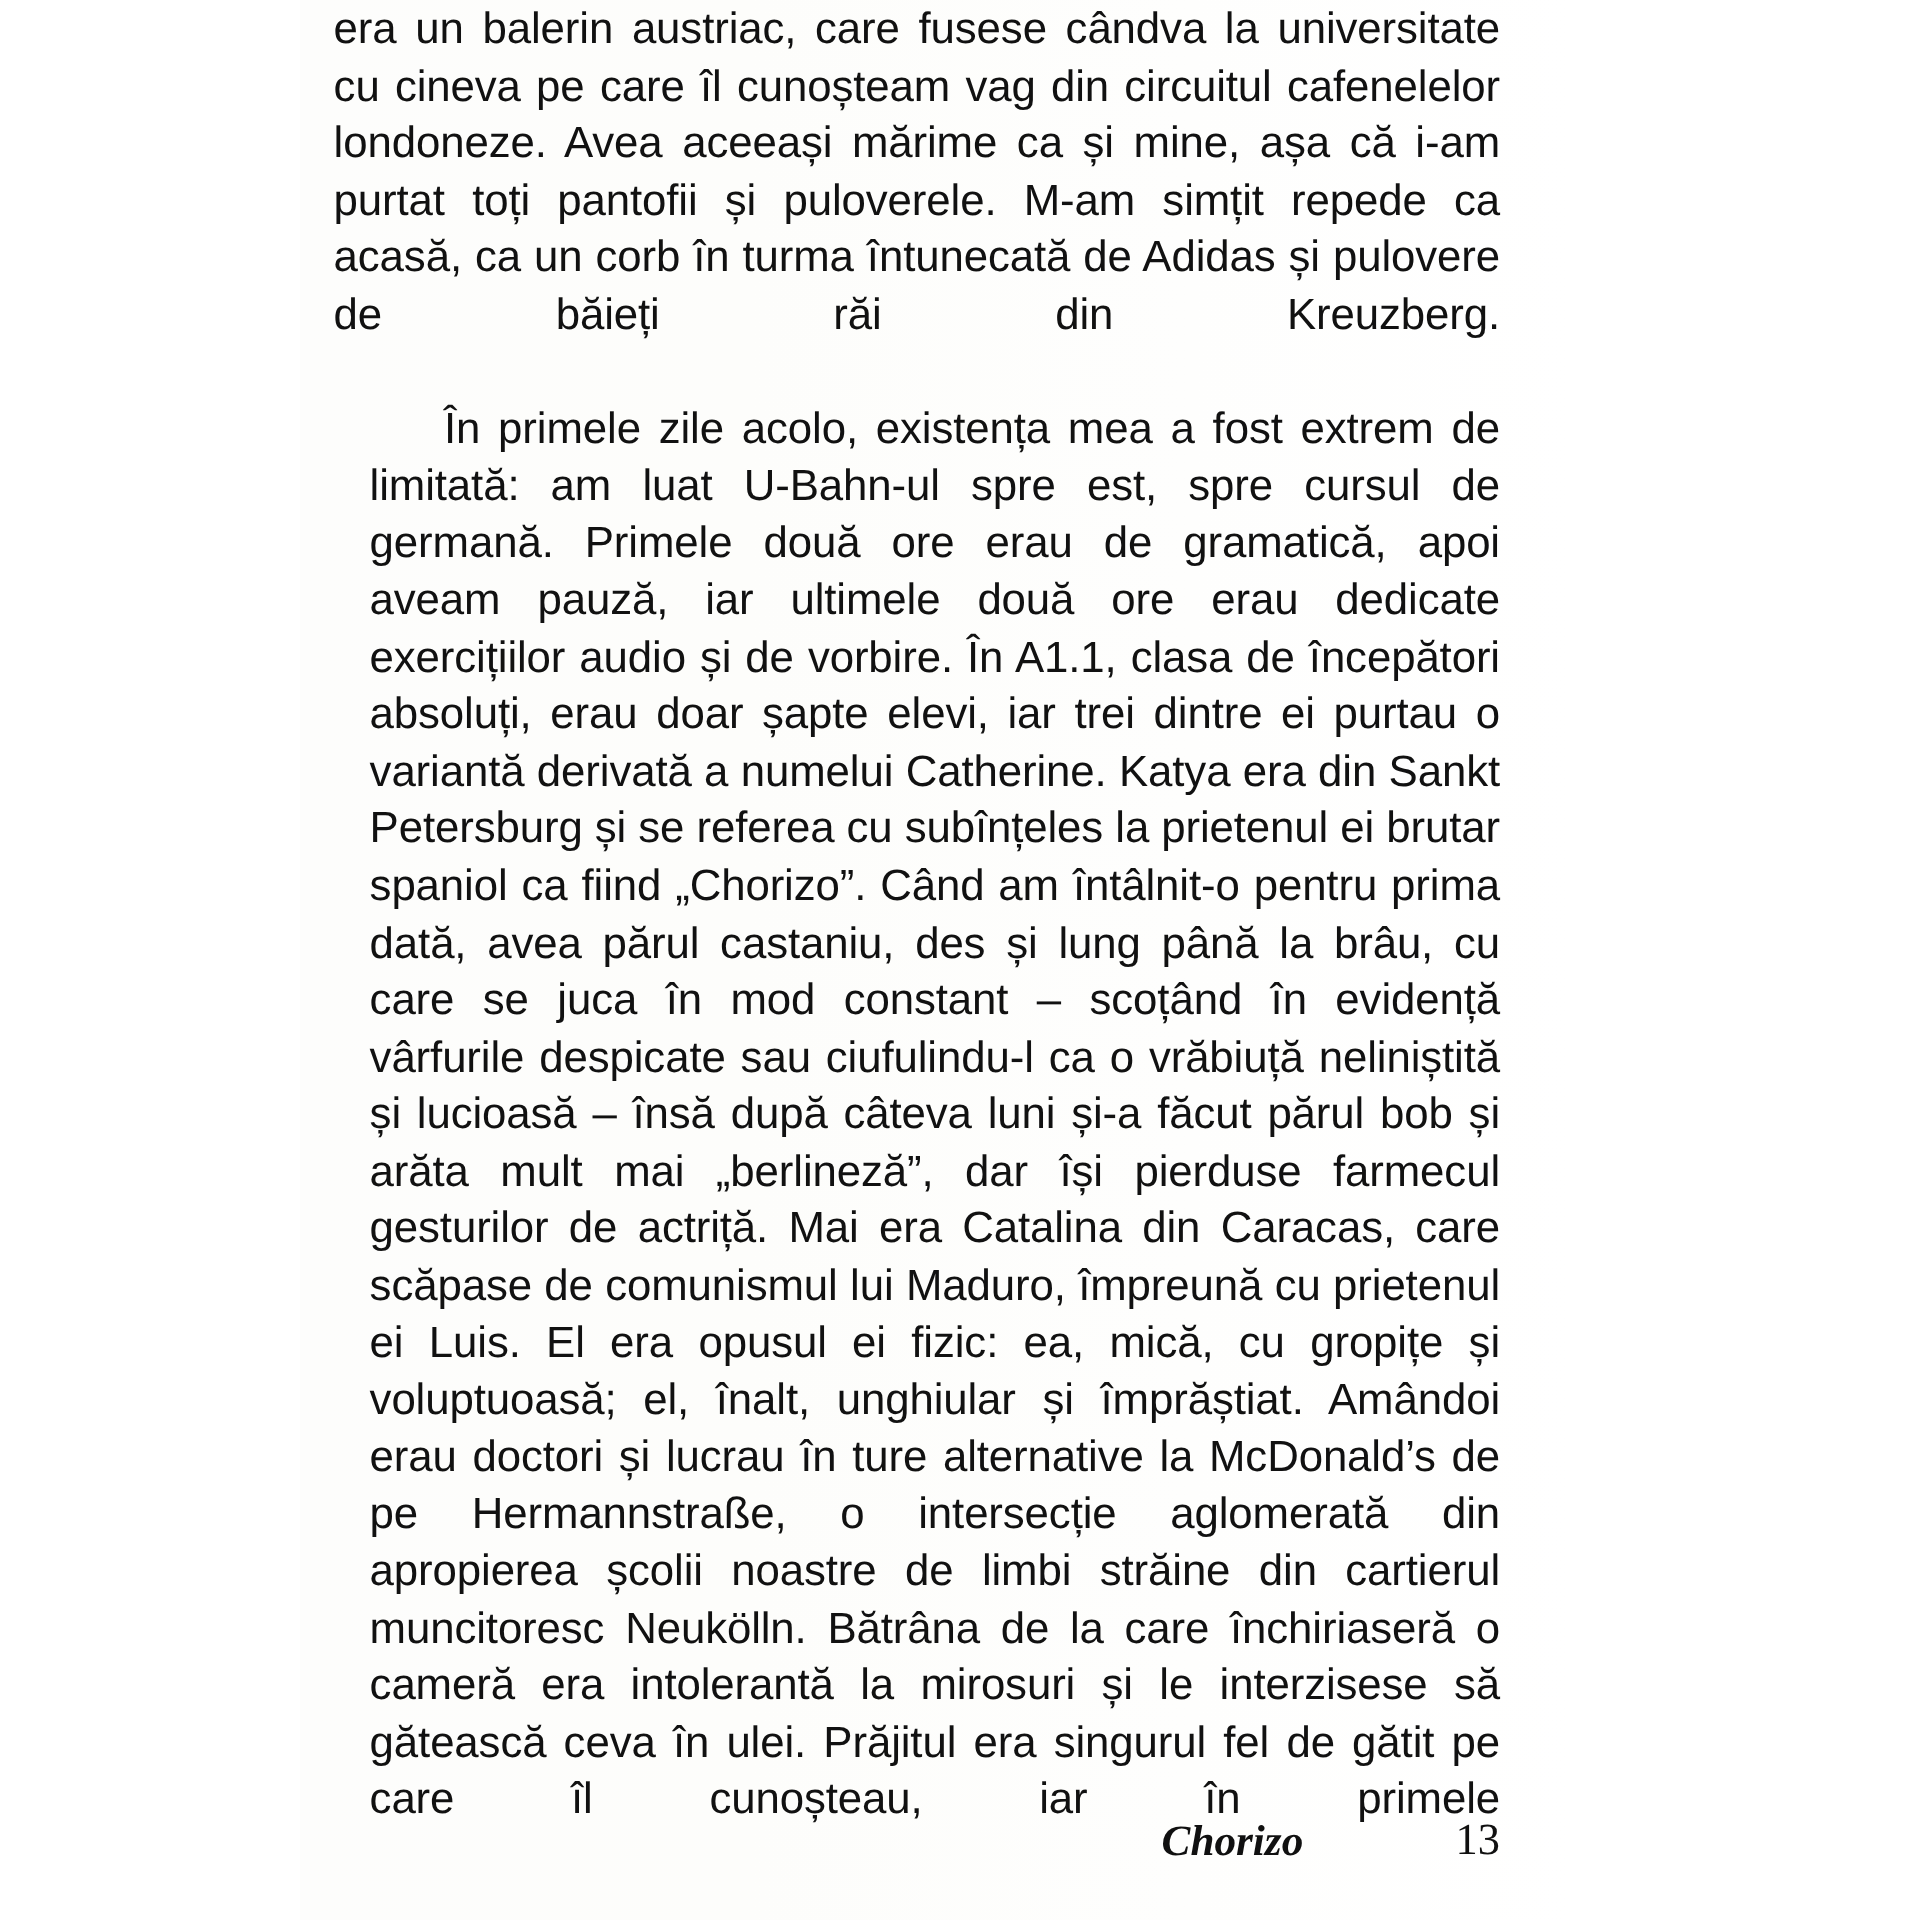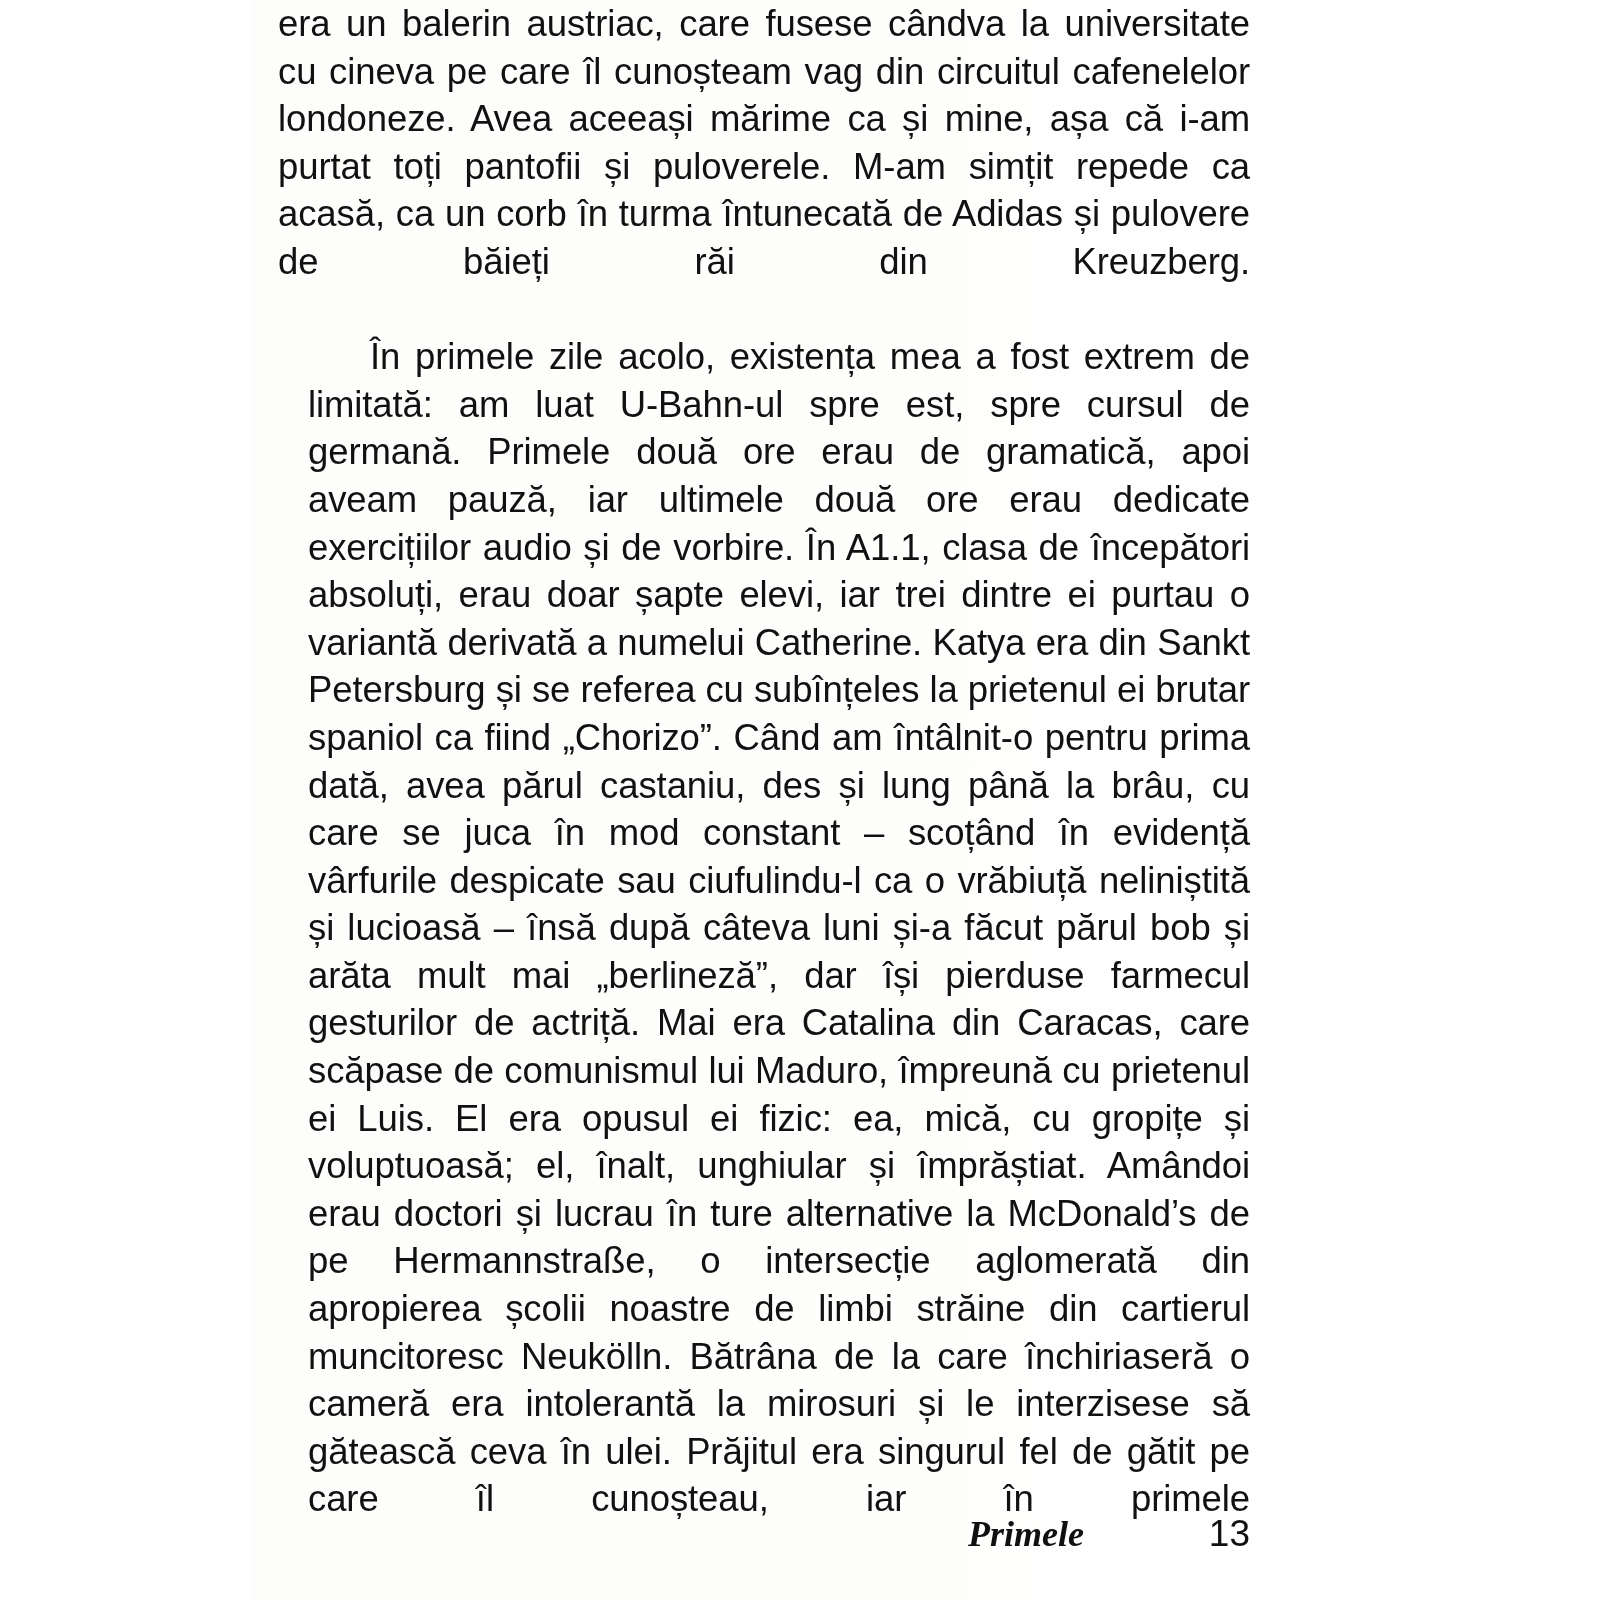--- a/index.html
+++ b/index.html
@@ -91,21 +91,21 @@
     font-size: 36px;
     line-height: 44px;
     color: #101010;
     white-space: nowrap;
   }
 
   .page-number {
     position: absolute;
     right: 0px;
     top: 0;
-    font-family: Liberation Sans, sans-serif;
+    font-family: Liberation Serif, serif;
     font-style: normal;
     font-weight: 400;
     font-size: 37px;
     line-height: 44px;
     color: #101010;
     white-space: nowrap;
   }
 </style>
 </head>
 <body>
@@ -117,18 +117,18 @@
   <div class="text-column">
 
     <p class="body-paragraph">era un balerin austriac, care fusese cândva la universitate cu cineva pe care îl cunoșteam vag din circuitul cafenelelor londoneze. Avea aceeași mărime ca și mine, așa că i-am purtat toți pantofii și puloverele. M-am simțit repede ca acasă, ca un corb în turma întunecată de Adidas și pulovere de băieți răi din Kreuzberg.</p>
 
     <p class="body-paragraph indented">În primele zile acolo, existența mea a fost extrem de limitată: am luat U-Bahn-ul spre est, spre cursul de germană. Primele două ore erau de gramatică, apoi aveam pauză, iar ultimele două ore erau dedicate exercițiilor audio și de vorbire. În A1.1, clasa de începători absoluți, erau doar șapte elevi, iar trei dintre ei purtau o variantă derivată a numelui Catherine. Katya era din Sankt Petersburg și se referea cu subînțeles la prietenul ei brutar spaniol ca fiind „Chorizo”. Când am întâlnit-o pentru prima dată, avea părul castaniu, des și lung până la brâu, cu care se juca în mod constant – scoțând în evidență vârfurile despicate sau ciufulindu-l ca o vrăbiuță neliniștită și lucioasă – însă după câteva luni și-a făcut părul bob și arăta mult mai „berlineză”, dar își pierduse farmecul gesturilor de actriță. Mai era Catalina din Caracas, care scăpase de comunismul lui Maduro, împreună cu prietenul ei Luis. El era opusul ei fizic: ea, mică, cu gropițe și voluptuoasă; el, înalt, unghiular și împrăștiat. Amândoi erau doctori și lucrau în ture alternative la McDonald’s de pe Hermannstraße, o intersecție aglomerată din apropierea școlii noastre de limbi străine din cartierul muncitoresc Neukölln. Bătrâna de la care închiriaseră o cameră era intolerantă la mirosuri și le interzisese să gătească ceva în ulei. Prăjitul era singurul fel de gătit pe care îl cunoșteau, iar în primele</p>
 
   </div>
 
   <div class="footer">
     <div class="footer-inner">
-      <span class="book-title">Primele</span>
+      <span class="book-title">Chorizo</span>
       <span class="page-number">13</span>
     </div>
   </div>
 
 </div>
 
 </body></html>

